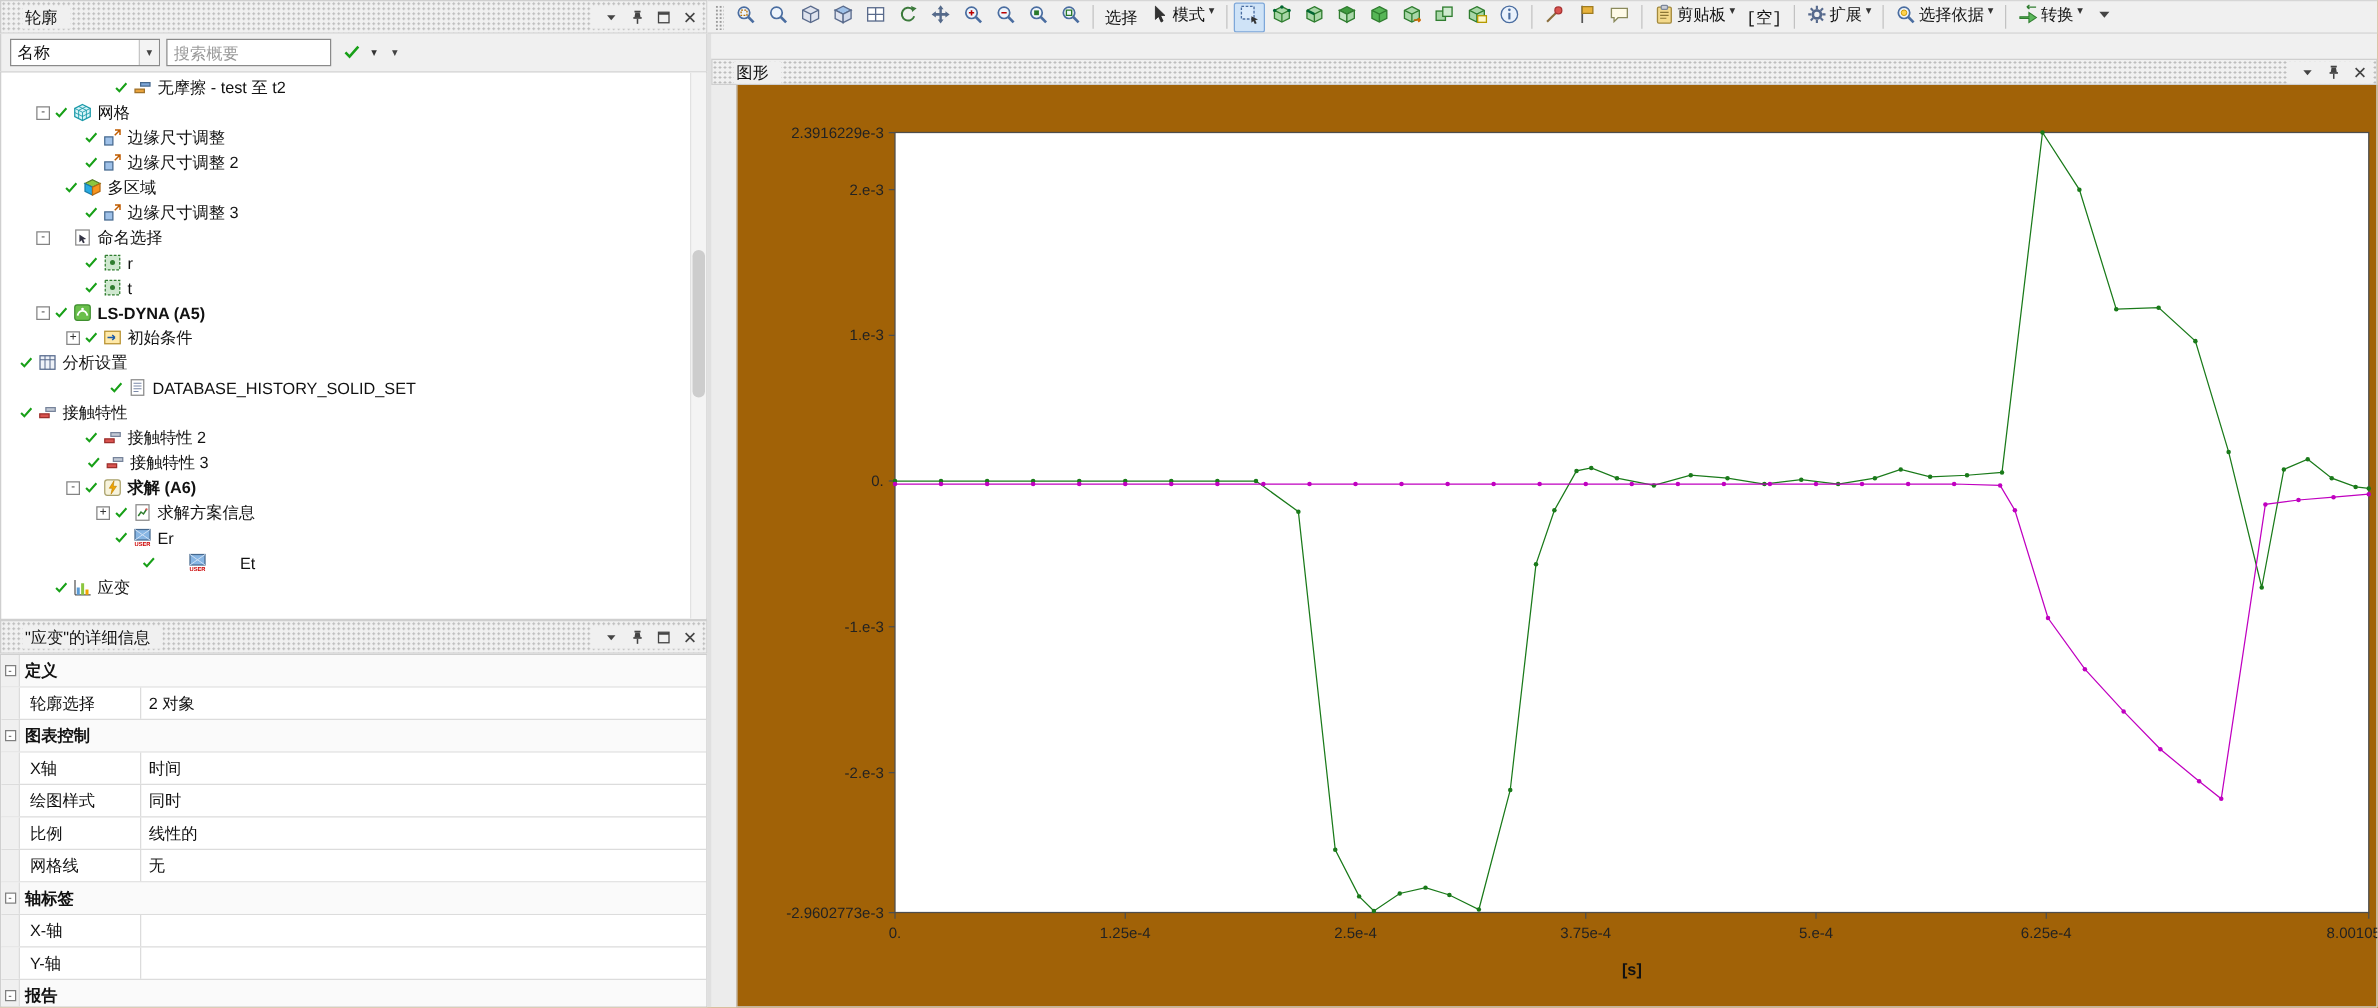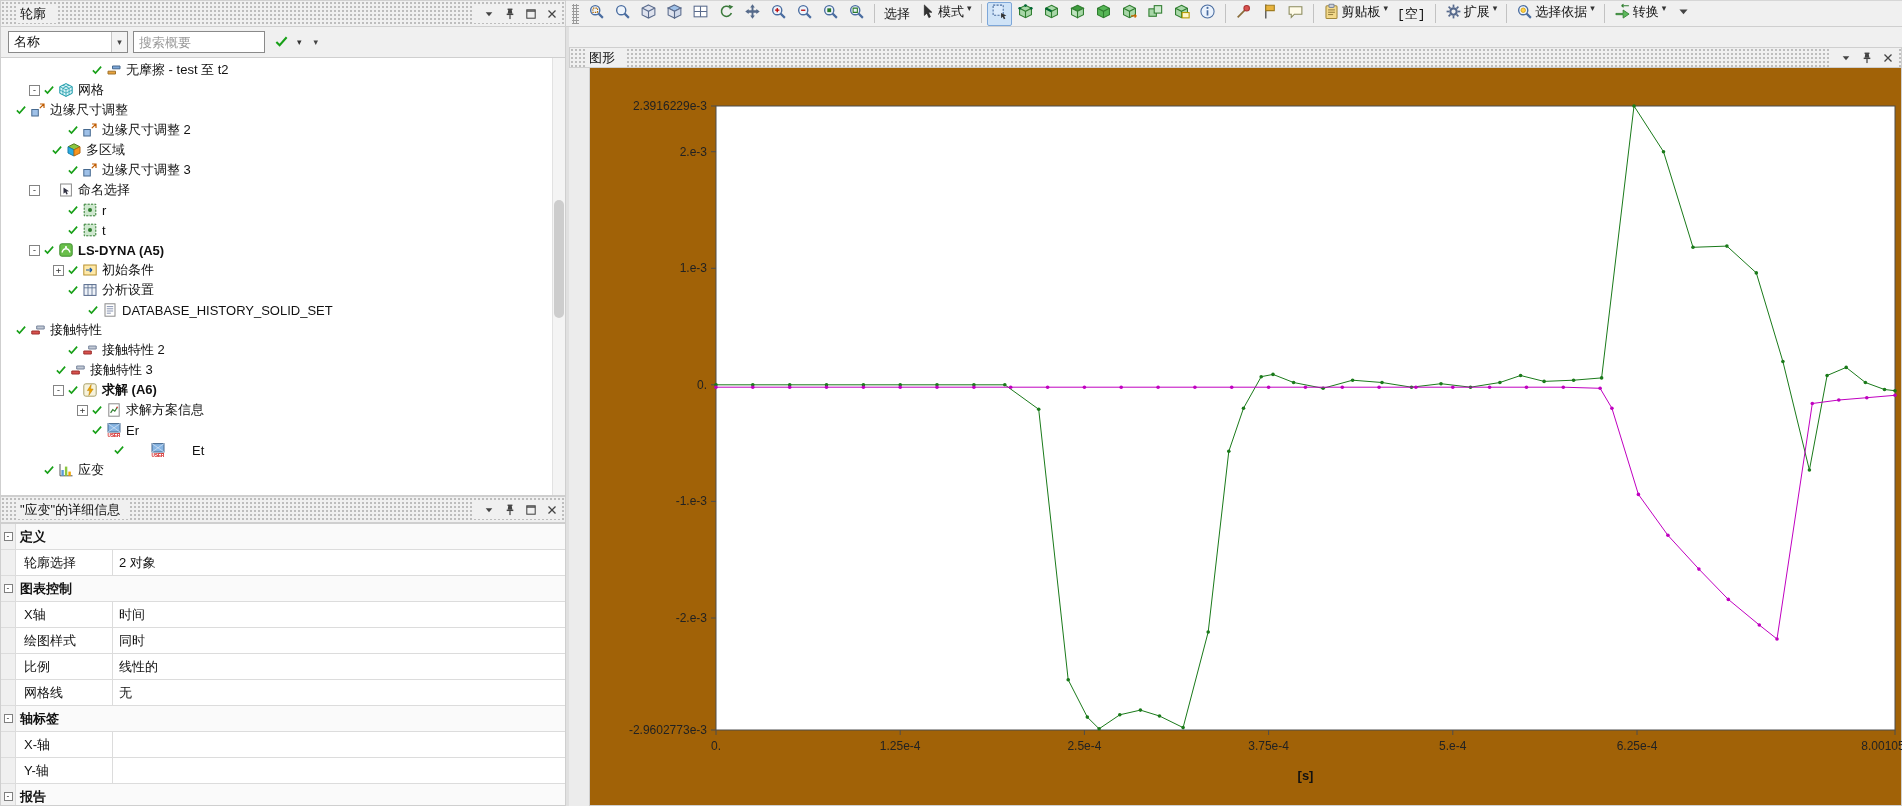--- a/index.html
+++ b/index.html
@@ -373,21 +373,21 @@
                 <svg width="12" height="12" viewBox="0 0 16 16">
                   <path d="M2.5 8.5 L6 12 L13.5 3.5" fill="none" stroke="#18a018" stroke-width="2.2"></path>
                 </svg>
               </span>
               <span class="ticon"><svg width="16" height="16" viewBox="0 0 16 16">
                   <path d="M8 1.6 L14.2 4.7 V11.3 L8 14.4 L1.8 11.3 V4.7 Z" fill="#d8f4f8" stroke="#1899a8"></path>
                   <path d="M1.8 4.7 L8 7.8 L14.2 4.7 M8 7.8 V14.4 M4.9 3.15 L11.1 6.25 M11.1 3.15 L4.9 6.25 M1.8 8 L8 11.1 L14.2 8 M4.9 12.85 V6.25 M11.1 12.85 V6.25" fill="none" stroke="#1899a8" stroke-width="0.7"></path>
                 </svg></span>
               <span class="tlabel">网格</span>
             </div>
-            <div class="trow" style="">
+            <div class="trow" style="padding-left: 52px;">
               <span class="texp-spacer"></span>
               <span class="tcheck">
                 <svg width="12" height="12" viewBox="0 0 16 16">
                   <path d="M2.5 8.5 L6 12 L13.5 3.5" fill="none" stroke="#18a018" stroke-width="2.2"></path>
                 </svg>
               </span>
               <span class="ticon"><svg width="16" height="16" viewBox="0 0 16 16">
                   <rect x="1.8" y="7.5" width="6.5" height="6.5" fill="#9fc1e8" stroke="#46698f"></rect>
                   <path d="M9.8 6.2 L14 2 M10 2 H14 V6" fill="none" stroke="#c05c00" stroke-width="1.2"></path>
                 </svg></span>
@@ -488,21 +488,21 @@
                 <svg width="12" height="12" viewBox="0 0 16 16">
                   <path d="M2.5 8.5 L6 12 L13.5 3.5" fill="none" stroke="#18a018" stroke-width="2.2"></path>
                 </svg>
               </span>
               <span class="ticon"><svg width="16" height="16" viewBox="0 0 16 16">
                   <rect x="1.8" y="3" width="12.4" height="10" fill="#ffe9a8" stroke="#b8912f"></rect>
                   <path d="M4 8 H10 M10 8 L7.8 6 M10 8 L7.8 10" stroke="#1d5aa8" stroke-width="1.2" fill="none"></path>
                 </svg></span>
               <span class="tlabel">初始条件</span>
             </div>
-            <div class="trow" style="padding-left: 52px; text-align: right;">
+            <div class="trow" style=" text-align: right;">
               <span class="texp-spacer"></span>
               <span class="tcheck">
                 <svg width="12" height="12" viewBox="0 0 16 16">
                   <path d="M2.5 8.5 L6 12 L13.5 3.5" fill="none" stroke="#18a018" stroke-width="2.2"></path>
                 </svg>
               </span>
               <span class="ticon"><svg width="16" height="16" viewBox="0 0 16 16">
                   <rect x="2" y="2.6" width="12" height="10.8" fill="#eef2f8" stroke="#56698c"></rect>
                   <path d="M2 5.8 H14 M6 2.6 V13.4 M10 2.6 V13.4" stroke="#56698c" stroke-width="0.8"></path>
                 </svg></span>
@@ -540,21 +540,21 @@
                 <svg width="12" height="12" viewBox="0 0 16 16">
                   <path d="M2.5 8.5 L6 12 L13.5 3.5" fill="none" stroke="#18a018" stroke-width="2.2"></path>
                 </svg>
               </span>
               <span class="ticon"><svg width="16" height="16" viewBox="0 0 16 16">
                   <path d="M1.8 9 H9.3 V12 H1.8 Z" fill="#d9534f" stroke="#9c2f2c"></path>
                   <path d="M6.7 4 H14.2 V7 H6.7 Z" fill="#c3cad6" stroke="#76839a"></path>
                 </svg></span>
               <span class="tlabel">接触特性 2</span>
             </div>
-            <div class="trow" style="padding-left: 40px;">
+            <div class="trow" style="padding-left: 54px;">
               <span class="texp-spacer"></span>
               <span class="tcheck">
                 <svg width="12" height="12" viewBox="0 0 16 16">
                   <path d="M2.5 8.5 L6 12 L13.5 3.5" fill="none" stroke="#18a018" stroke-width="2.2"></path>
                 </svg>
               </span>
               <span class="ticon"><svg width="16" height="16" viewBox="0 0 16 16">
                   <path d="M1.8 9 H9.3 V12 H1.8 Z" fill="#d9534f" stroke="#9c2f2c"></path>
                   <path d="M6.7 4 H14.2 V7 H6.7 Z" fill="#c3cad6" stroke="#76839a"></path>
                 </svg></span>

